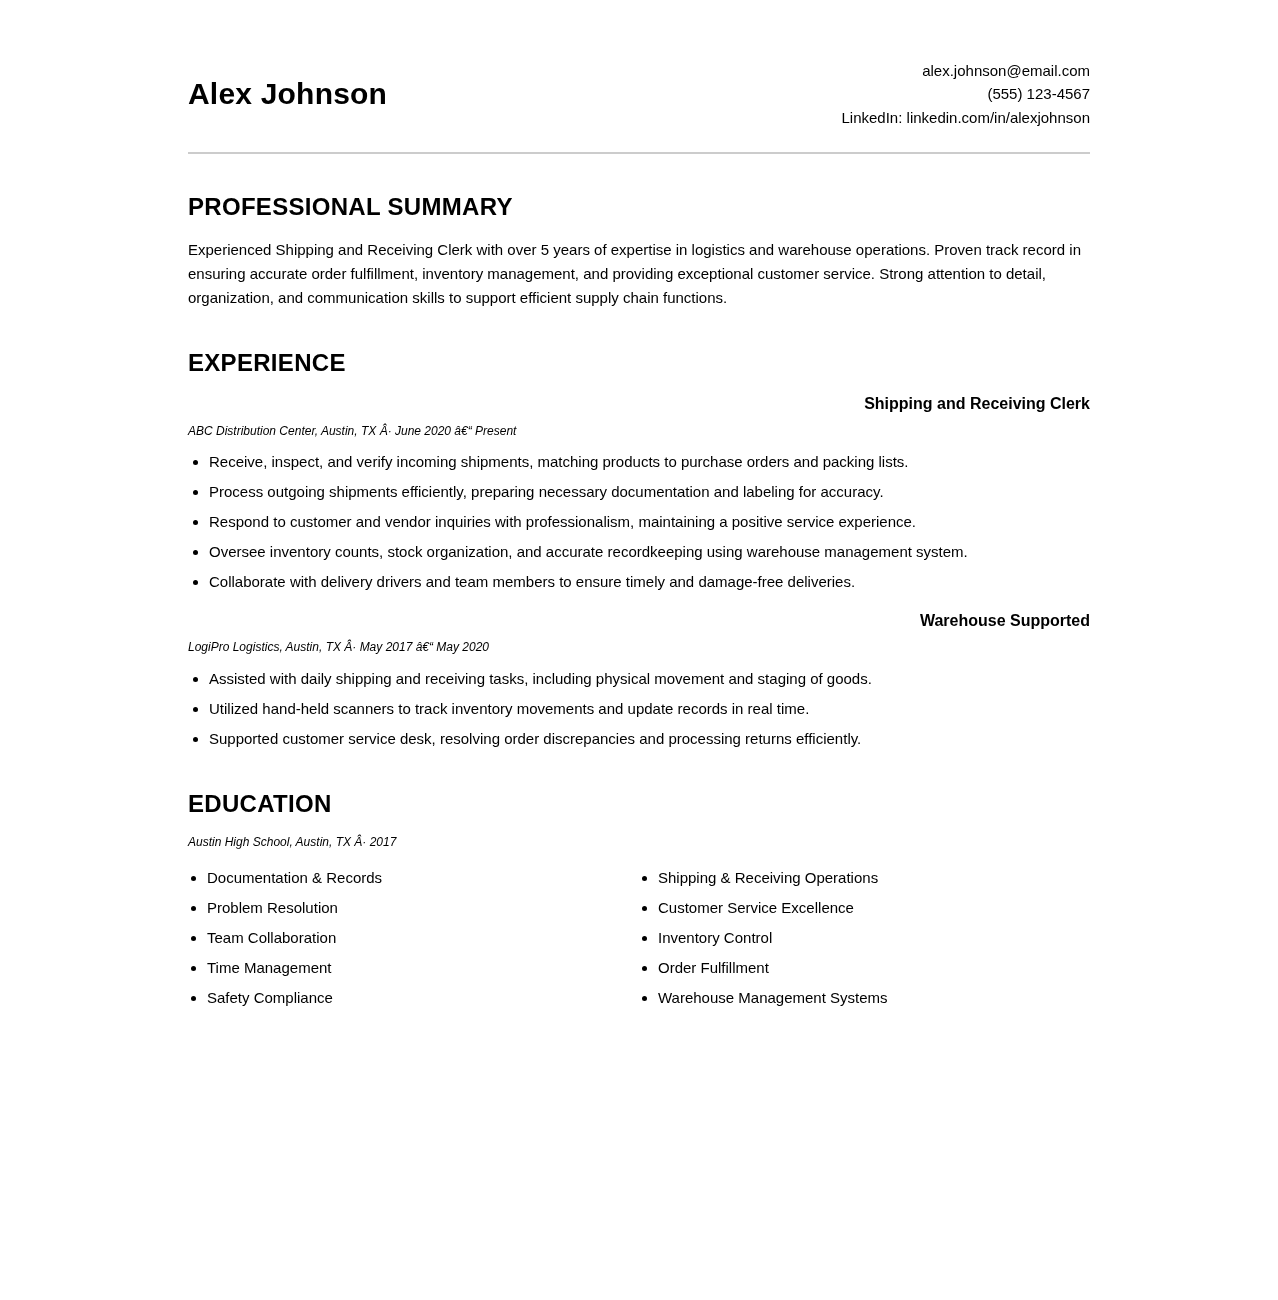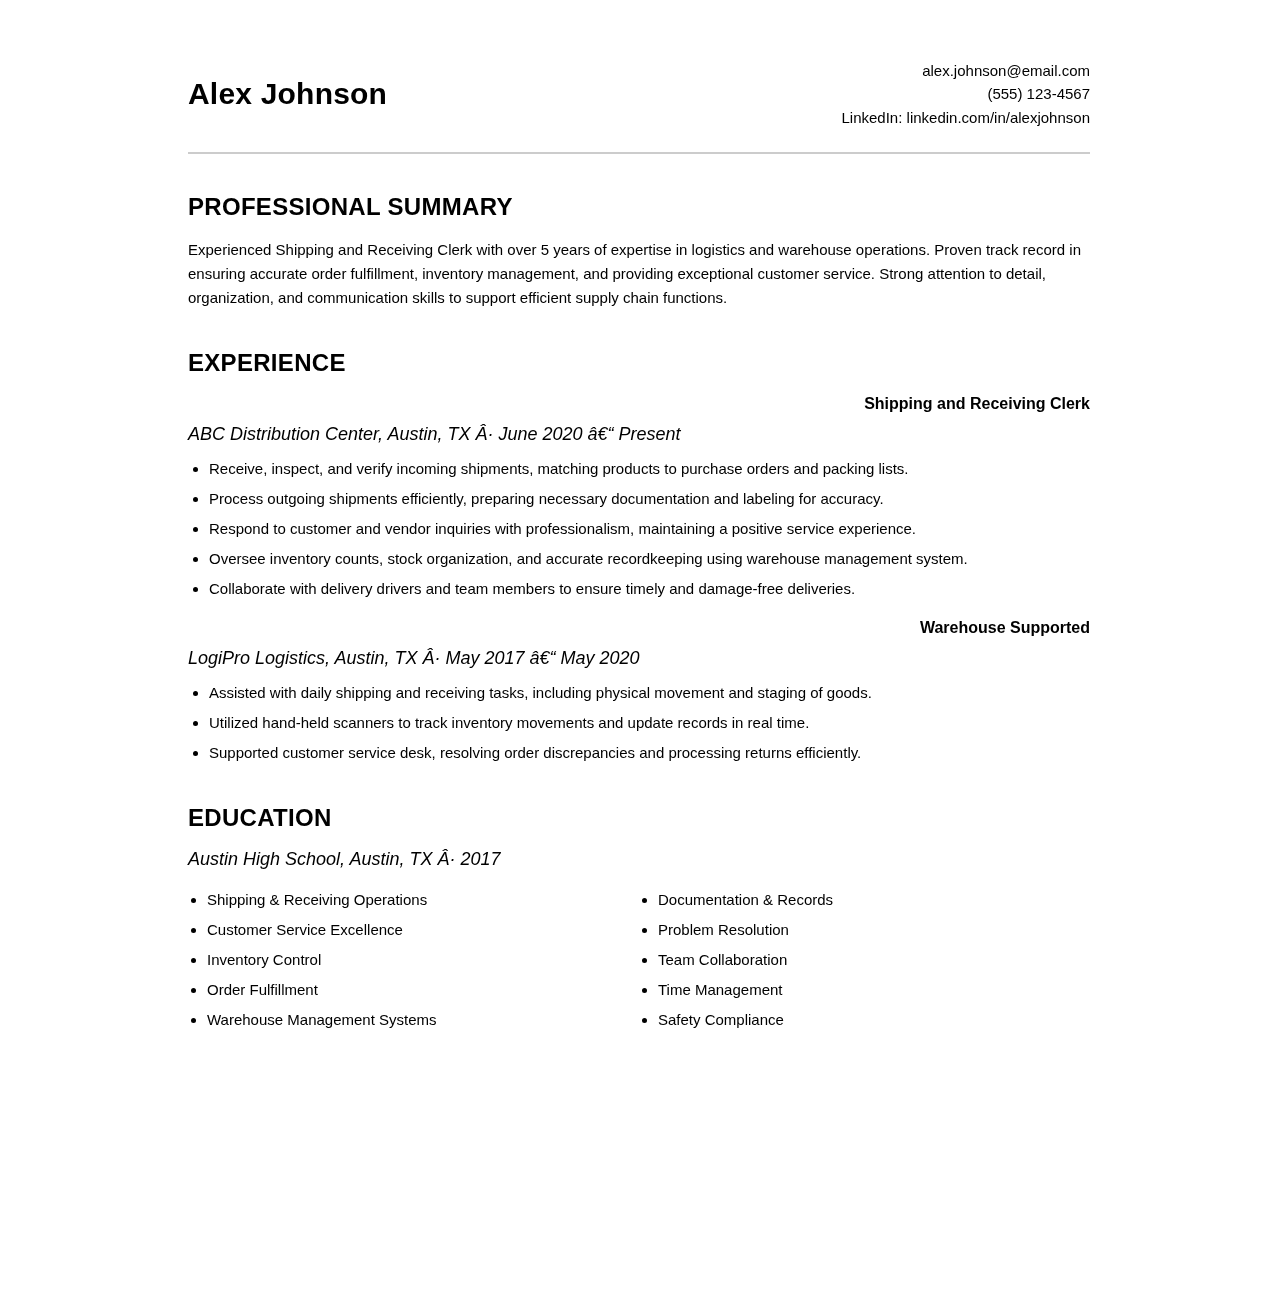--- a/index.html
+++ b/index.html
@@ -54,21 +54,21 @@
     margin: 0;
   }
   h3.entry-title {
     font-size: 16px;
     font-weight: bold;
     margin: 18px 0 0 0;
     line-height: 1.15;
     text-align: right;
   }
   .meta {
-    font-size: 18px;
+    font-size: 12px;
     font-style: italic;
     margin: 10px 0 0 0;
     line-height: 1.2;
   }
   ul.bullets {
     margin: 12px 0 0 0;
     padding-left: 21px;
   }
   ul.bullets li {
     font-size: 15px;
@@ -134,30 +134,30 @@
     </section>
 
     <section>
       <h2 class="section-heading">EDUCATION</h2>
       <p class="meta">Austin High School, Austin, TX Â· 2017</p>
     </section>
 
     <section>
       <div class="skills-grid">
         <ul class="bullets">
+          <li>Documentation &amp; Records</li>
+          <li>Problem Resolution</li>
+          <li>Team Collaboration</li>
+          <li>Time Management</li>
+          <li>Safety Compliance</li>
+        </ul>
+        <ul class="bullets">
           <li>Shipping &amp; Receiving Operations</li>
           <li>Customer Service Excellence</li>
           <li>Inventory Control</li>
           <li>Order Fulfillment</li>
           <li>Warehouse Management Systems</li>
-        </ul>
-        <ul class="bullets">
-          <li>Documentation &amp; Records</li>
-          <li>Problem Resolution</li>
-          <li>Team Collaboration</li>
-          <li>Time Management</li>
-          <li>Safety Compliance</li>
         </ul>
       </div>
     </section>
 
   </div>
 </div>
 
 </body></html>

